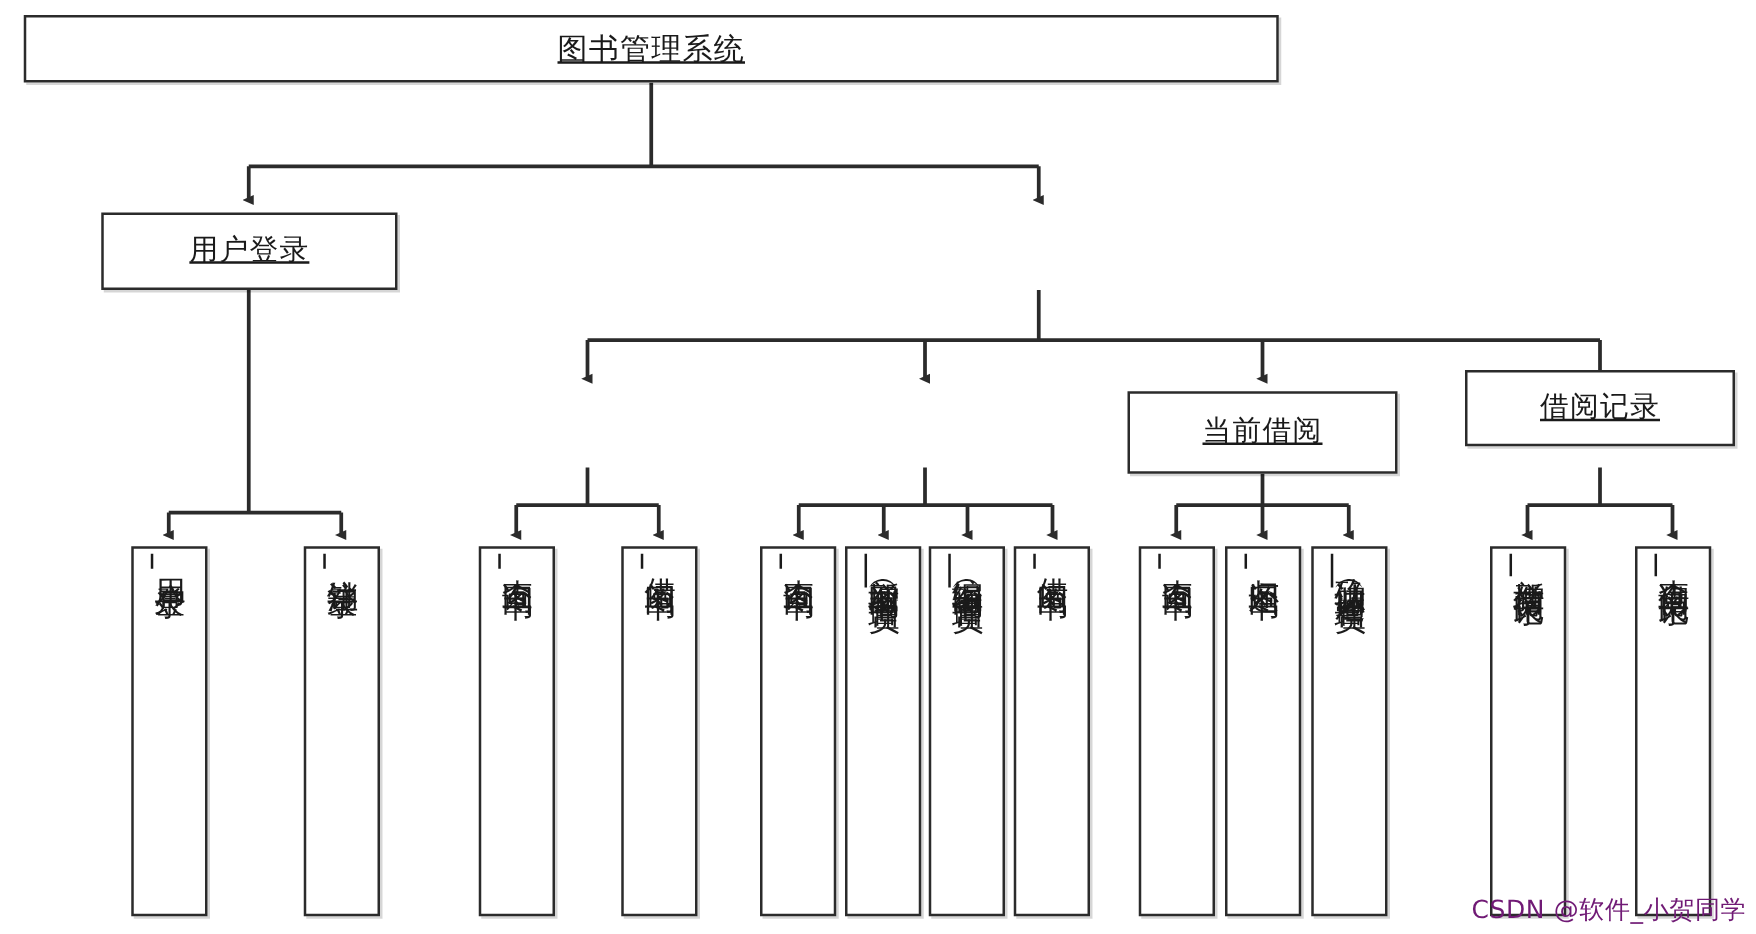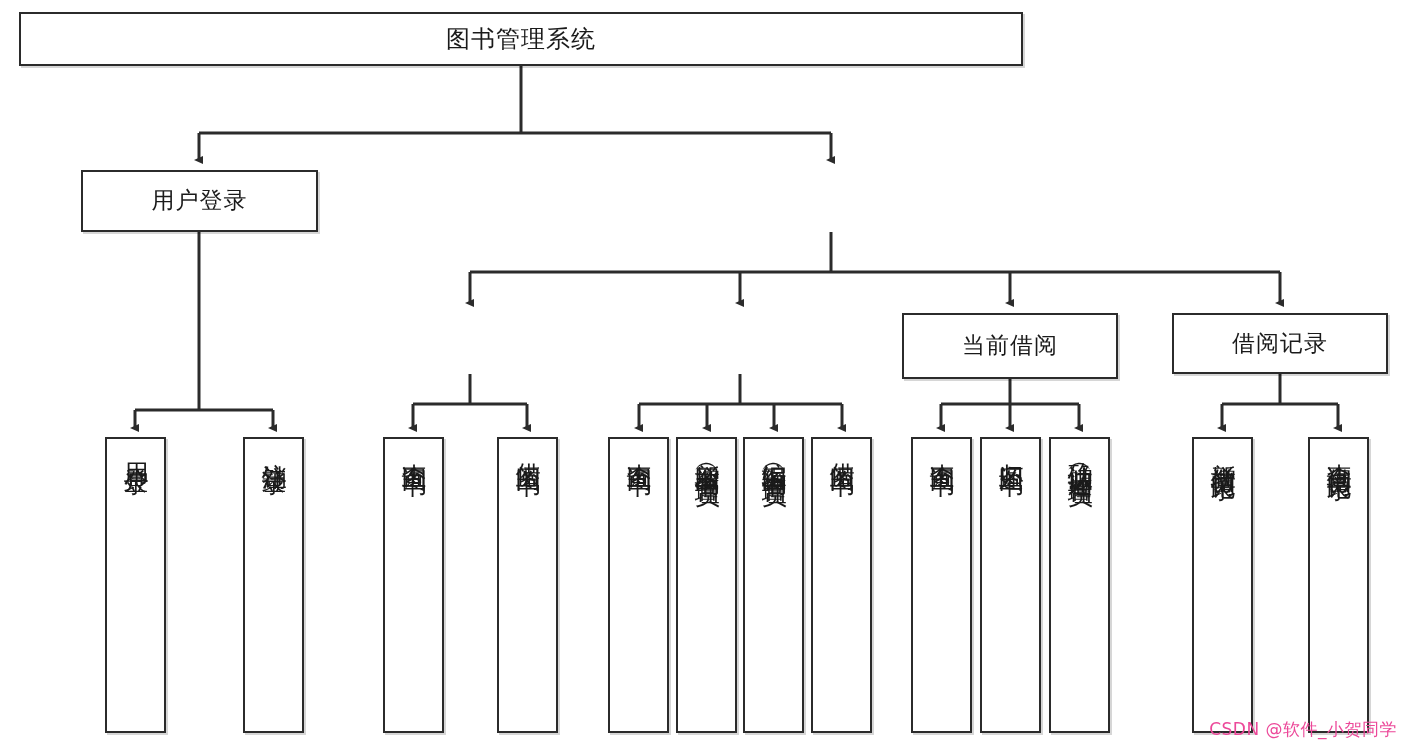--- a/index.html
+++ b/index.html
@@ -32,20 +32,21 @@
     align-items: center;
     justify-content: center;
     color: #1a1a1a;
     box-shadow: 2px 2px 0 rgba(0,0,0,0.16);
   }
   .node .label {
     display: block;
     text-align: center;
     line-height: 1.18;
     letter-spacing: 1px;
+    text-decoration: underline;
   }
   .node.horiz .label {
     writing-mode: horizontal-tb;
     font-size: 23px;
   }
   .node.root .label {
     font-size: 24px;
   }
   .node.vert {
     align-items: flex-start;
@@ -57,22 +58,22 @@
     text-orientation: upright;
     font-size: 25px;
     line-height: 1.05;
     letter-spacing: 3px;
     white-space: nowrap;
   }
   .watermark {
     position: absolute;
     right: 8px;
     bottom: 6px;
-    font-size: 17px;
-    color: #ec4899;
+    font-size: 20px;
+    color: #701a75;
     letter-spacing: 0.5px;
     white-space: nowrap;
     text-align: right;
   }
 </style>
 </head>
 <body>
 
 <div id="canvas">
 
@@ -130,21 +131,21 @@
     <span class="label">图书管理系统</span>
   </div>
 
   <div class="node horiz" style="left:81px; top:170px; width:237px; height:62px;">
     <span class="label">用户登录</span>
   </div>
 
   <div class="node horiz" style="left:902px; top:313px; width:216px; height:66px;">
     <span class="label">当前借阅</span>
   </div>
-  <div class="node horiz" style="left:1172px; top:313px; width:216px; height:61px;">
+  <div class="node horiz" style="left:1172px; top:296px; width:216px; height:61px;">
     <span class="label">借阅记录</span>
   </div>
 
   <div class="node vert" style="left:105px; top:437px; width:61px; height:296px;">
     <span class="label">用户登录</span>
   </div>
   <div class="node vert" style="left:243px; top:437px; width:61px; height:296px;">
     <span class="label">注销登录</span>
   </div>
 

